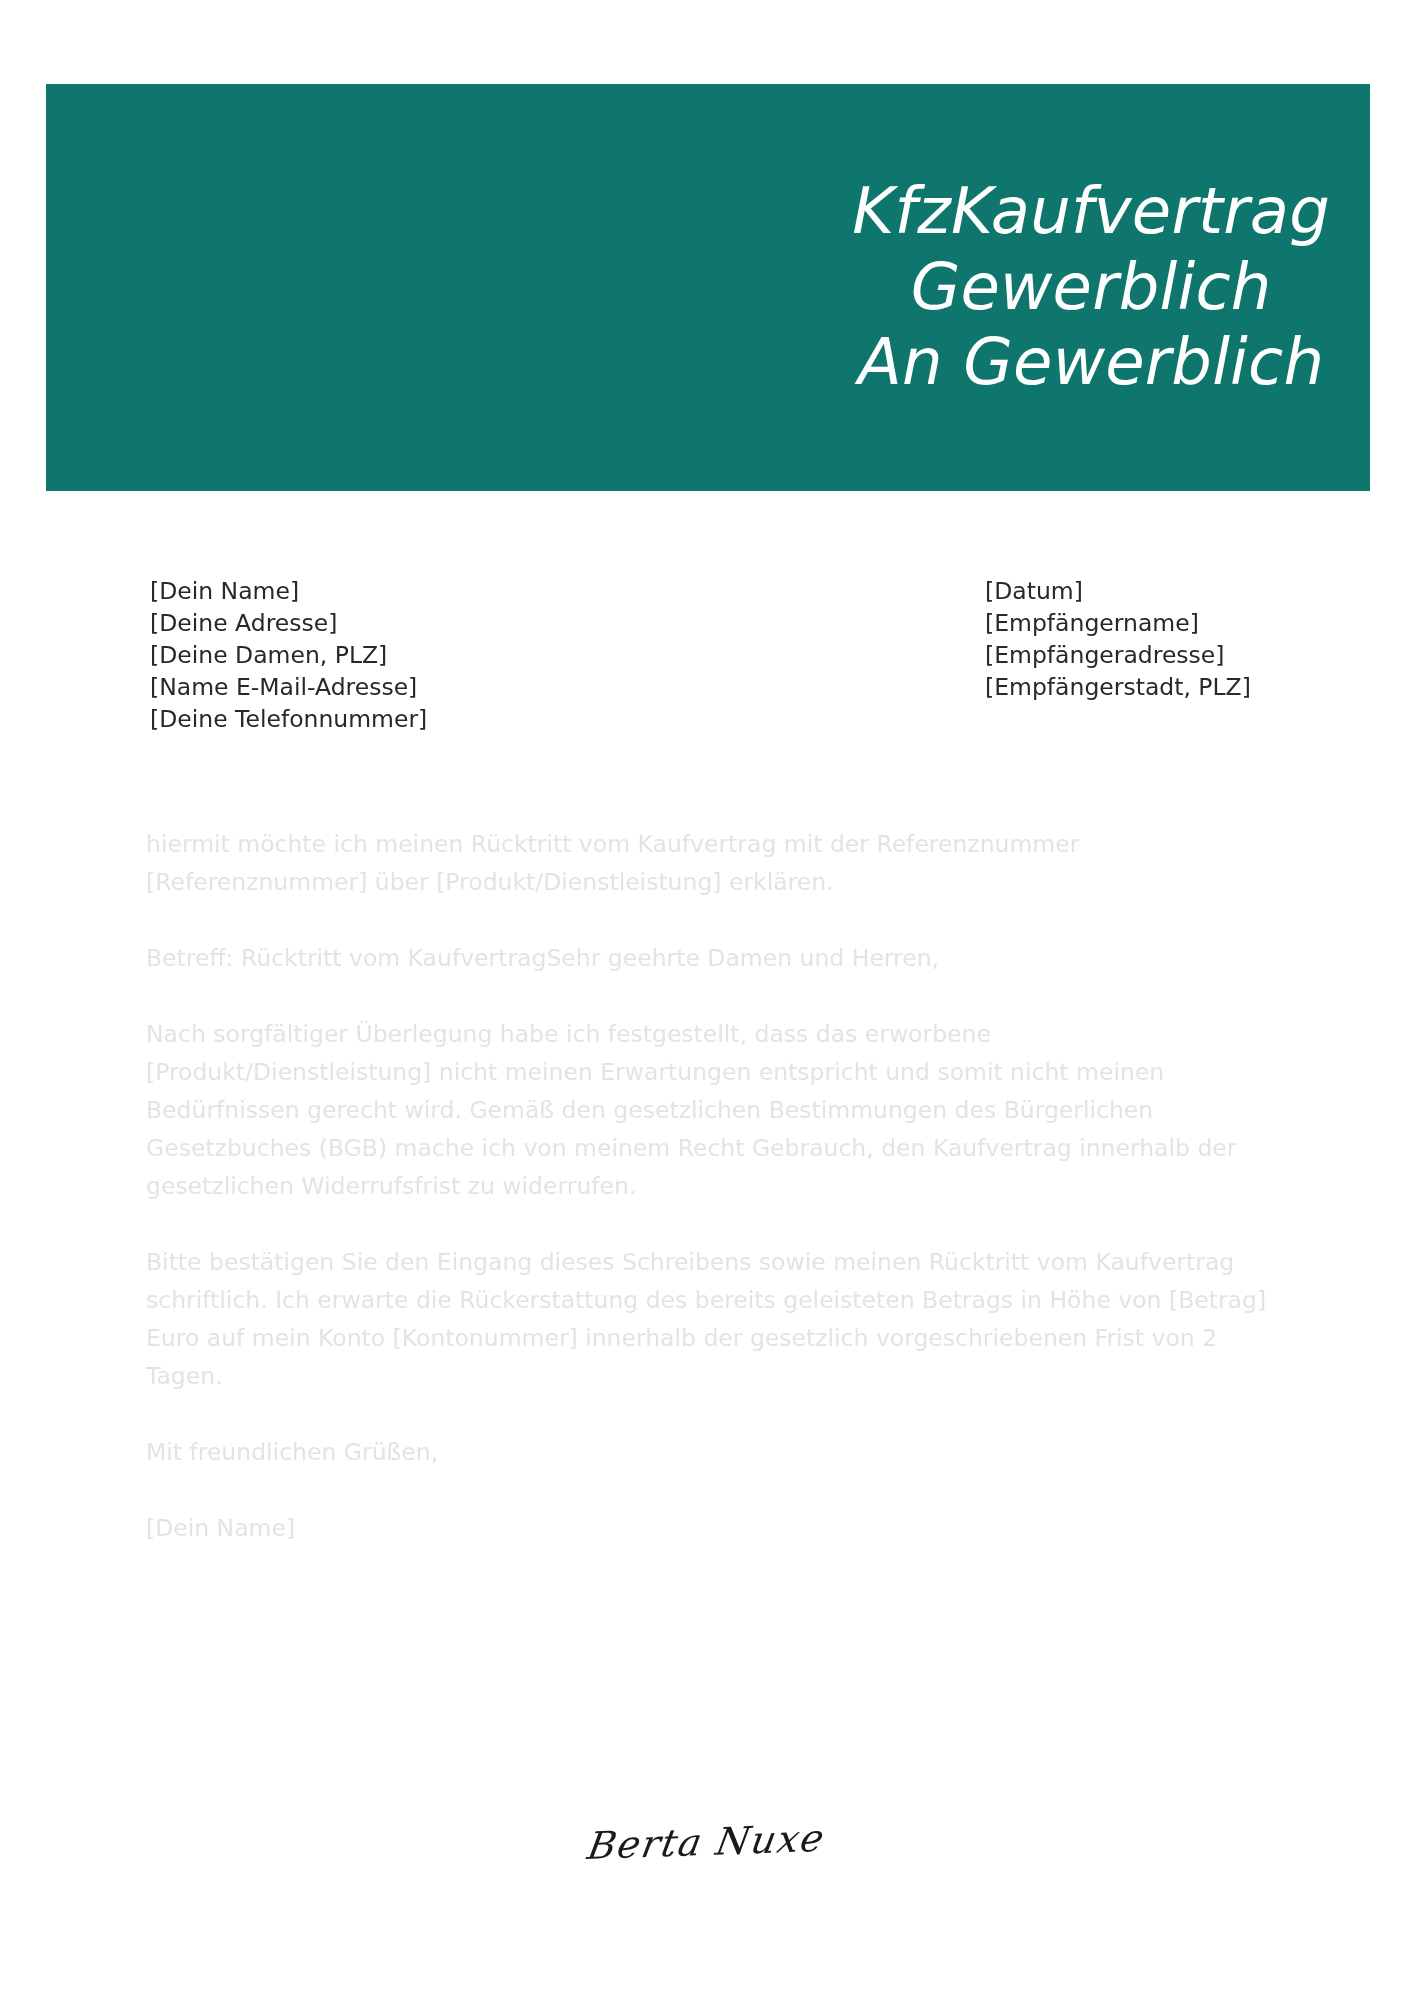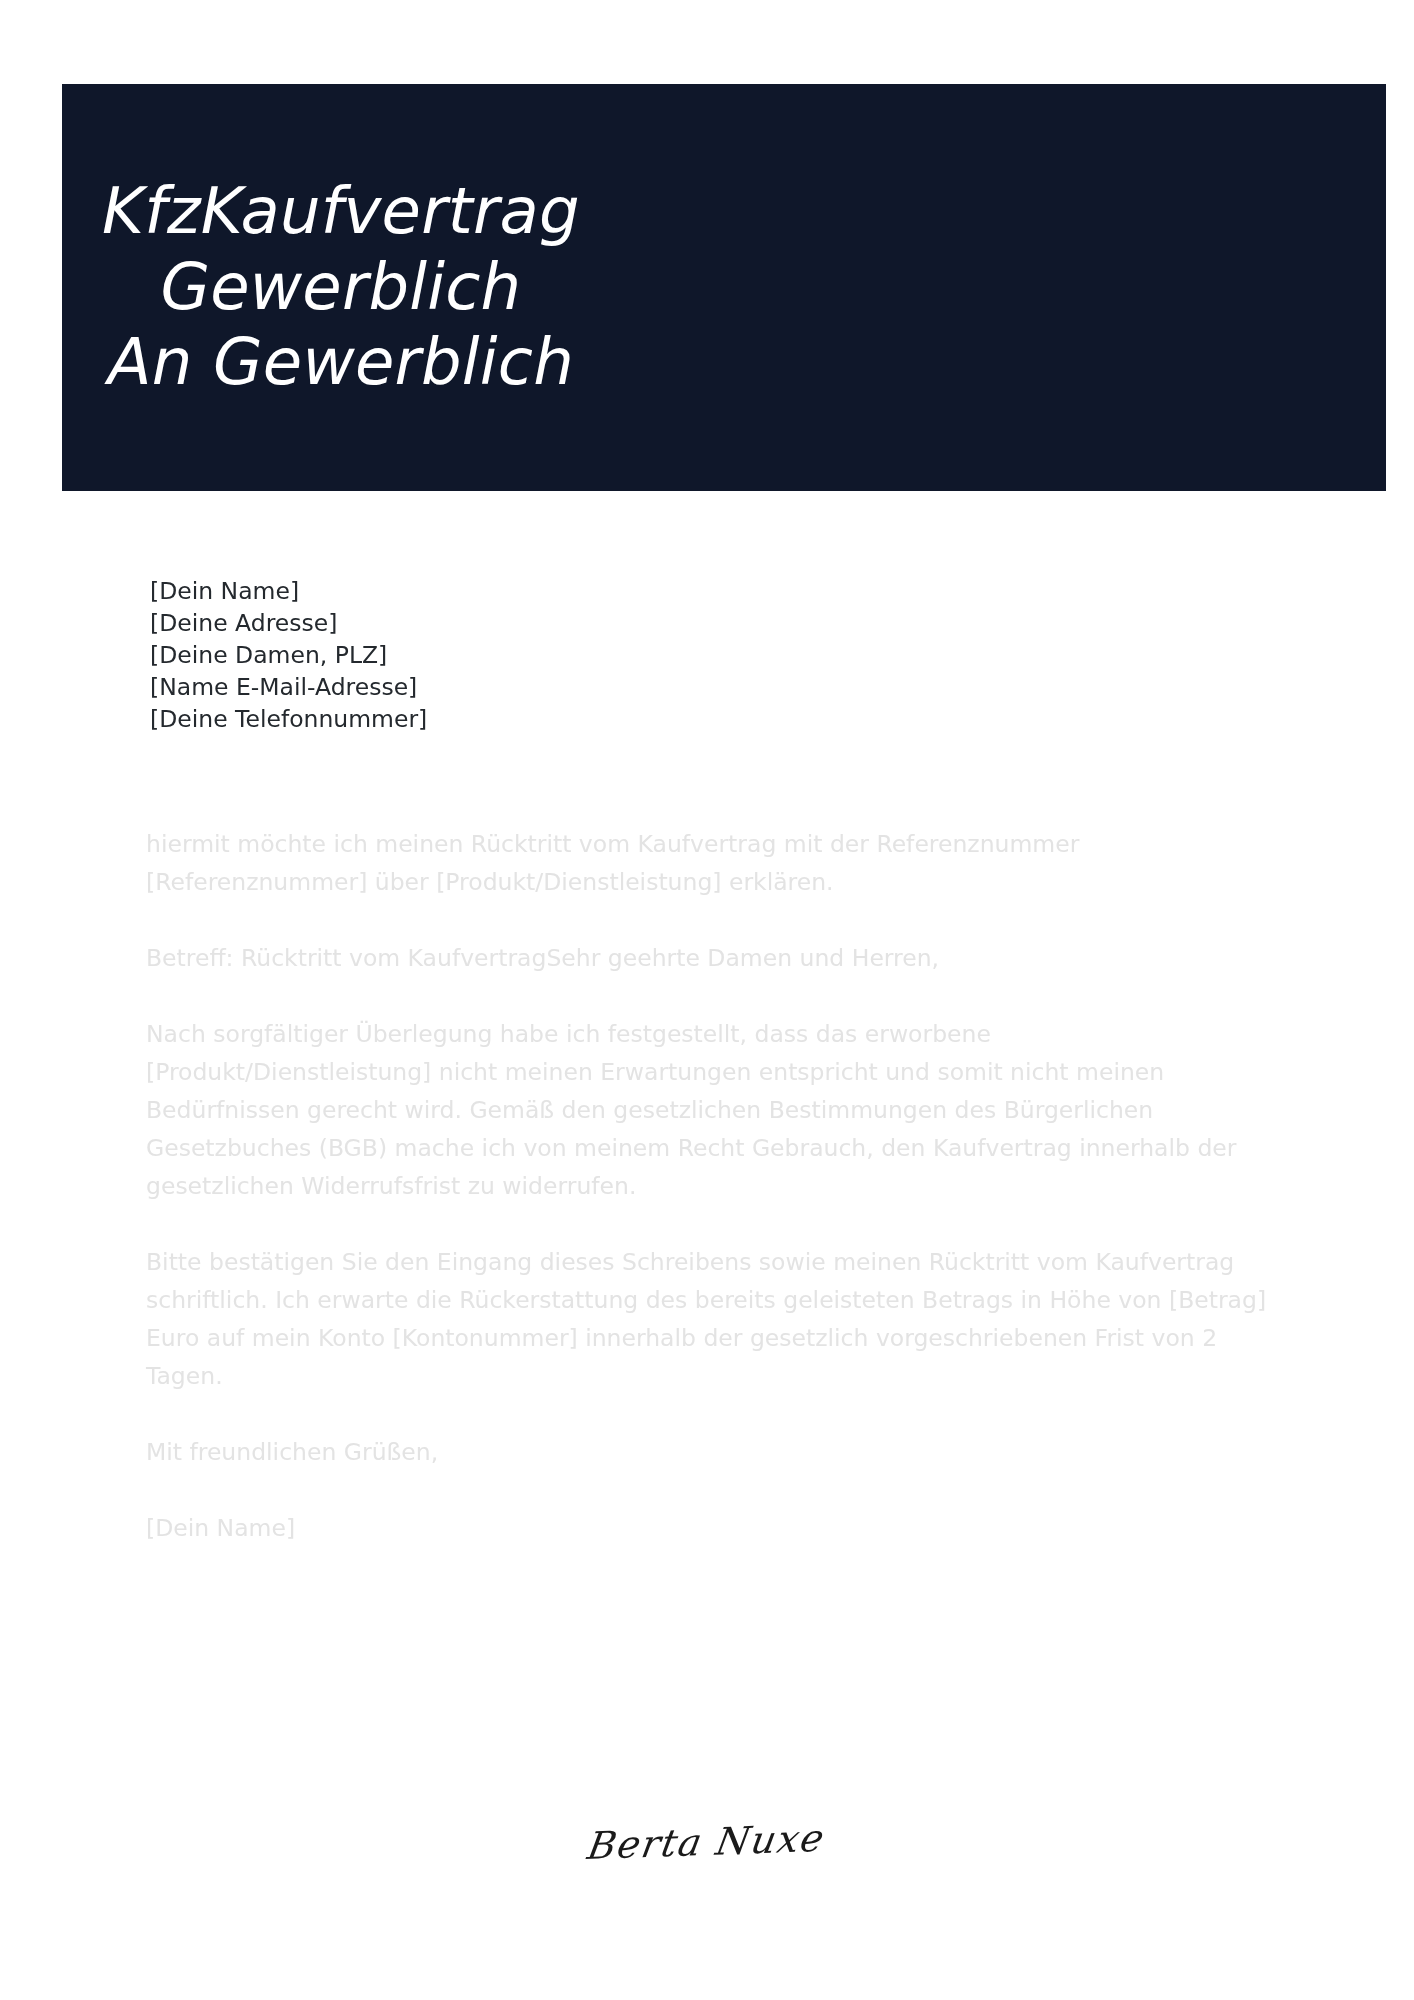--- a/index.html
+++ b/index.html
@@ -17,28 +17,28 @@
     position: relative;
     width: 1414px;
     height: 2000px;
     background: #ffffff;
     overflow: hidden;
   }
 
   
   .header-band {
     position: absolute;
-    left: 62px;
+    left: 46px;
     top: 84px;
     width: 1324px;
     height: 407px;
-    background: #0f172a;
+    background: #0f766e;
     display: flex;
     align-items: center;
-    justify-content: flex-start;
+    justify-content: flex-end;
   }
   .header-title {
     color: #ffffff;
     font-family: "DejaVu Sans", sans-serif;
     font-style: italic;
     font-weight: 400;
     font-size: 64px;
     line-height: 1.18;
     text-align: center;
     letter-spacing: 0.2px;
@@ -115,20 +115,26 @@
   <div class="address-area">
 
     <div class="addr addr-sender">
       <div>[Dein Name]</div>
       <div>[Deine Adresse]</div>
       <div>[Deine Damen, PLZ]</div>
       <div>[Name E-Mail-Adresse]</div>
       <div>[Deine Telefonnummer]</div>
     </div>
 
+    <div class="addr addr-recipient">
+      <div>[Datum]</div>
+      <div>[Empfängername]</div>
+      <div>[Empfängeradresse]</div>
+      <div>[Empfängerstadt, PLZ]</div>
+    </div>
 
   </div>
 
   <div class="letter">
     <p>hiermit möchte ich meinen Rücktritt vom Kaufvertrag mit der Referenznummer [Referenznummer] über [Produkt/Dienstleistung] erklären.</p>
     <p>Betreff: Rücktritt vom KaufvertragSehr geehrte Damen und Herren,</p>
     <p>Nach sorgfältiger Überlegung habe ich festgestellt, dass das erworbene [Produkt/Dienstleistung] nicht meinen Erwartungen entspricht und somit nicht meinen Bedürfnissen gerecht wird. Gemäß den gesetzlichen Bestimmungen des Bürgerlichen Gesetzbuches (BGB) mache ich von meinem Recht Gebrauch, den Kaufvertrag innerhalb der gesetzlichen Widerrufsfrist zu widerrufen.</p>
     <p>Bitte bestätigen Sie den Eingang dieses Schreibens sowie meinen Rücktritt vom Kaufvertrag schriftlich. Ich erwarte die Rückerstattung des bereits geleisteten Betrags in Höhe von [Betrag] Euro auf mein Konto [Kontonummer] innerhalb der gesetzlich vorgeschriebenen Frist von 2 Tagen.</p>
     <p>Mit freundlichen Grüßen,</p>
     <p>[Dein Name]</p>

